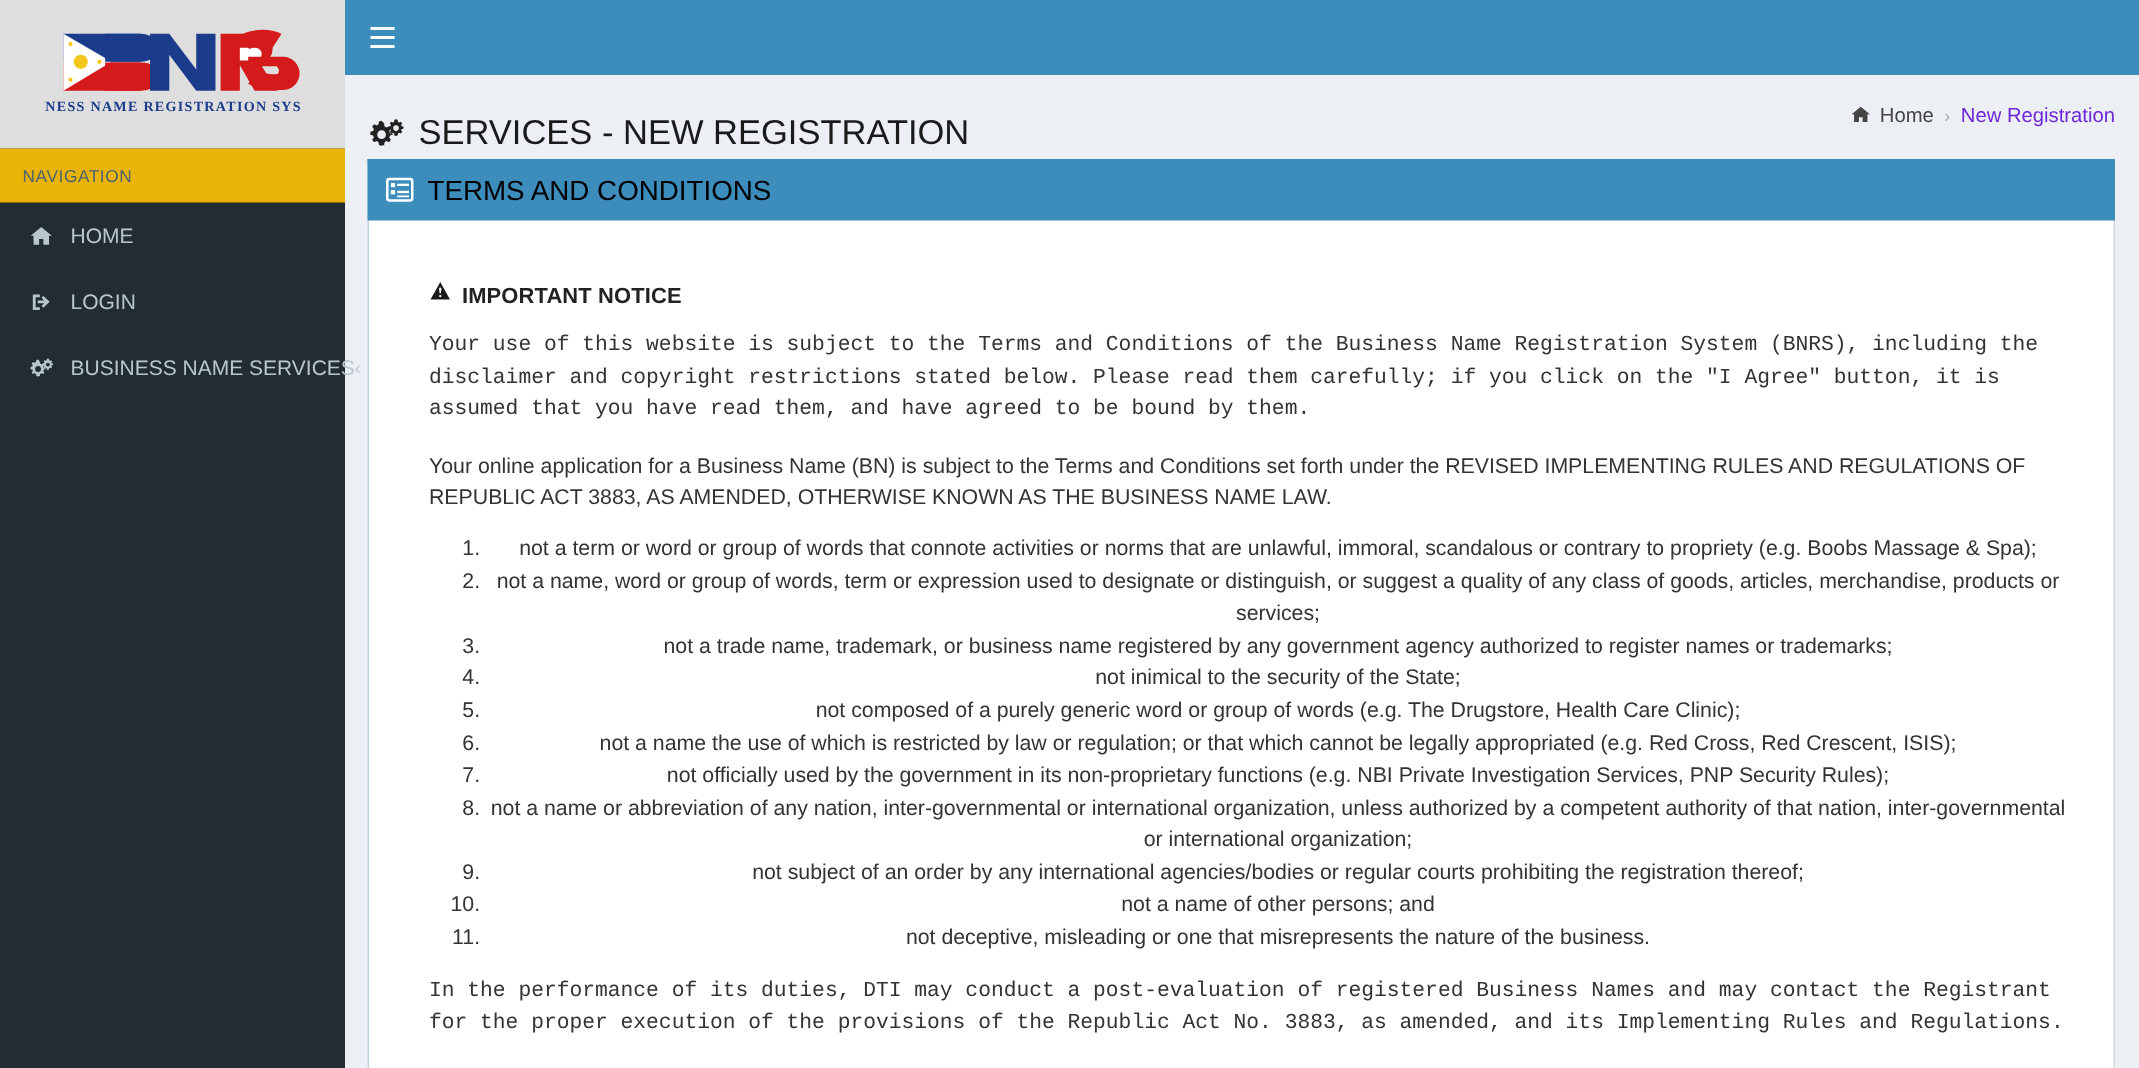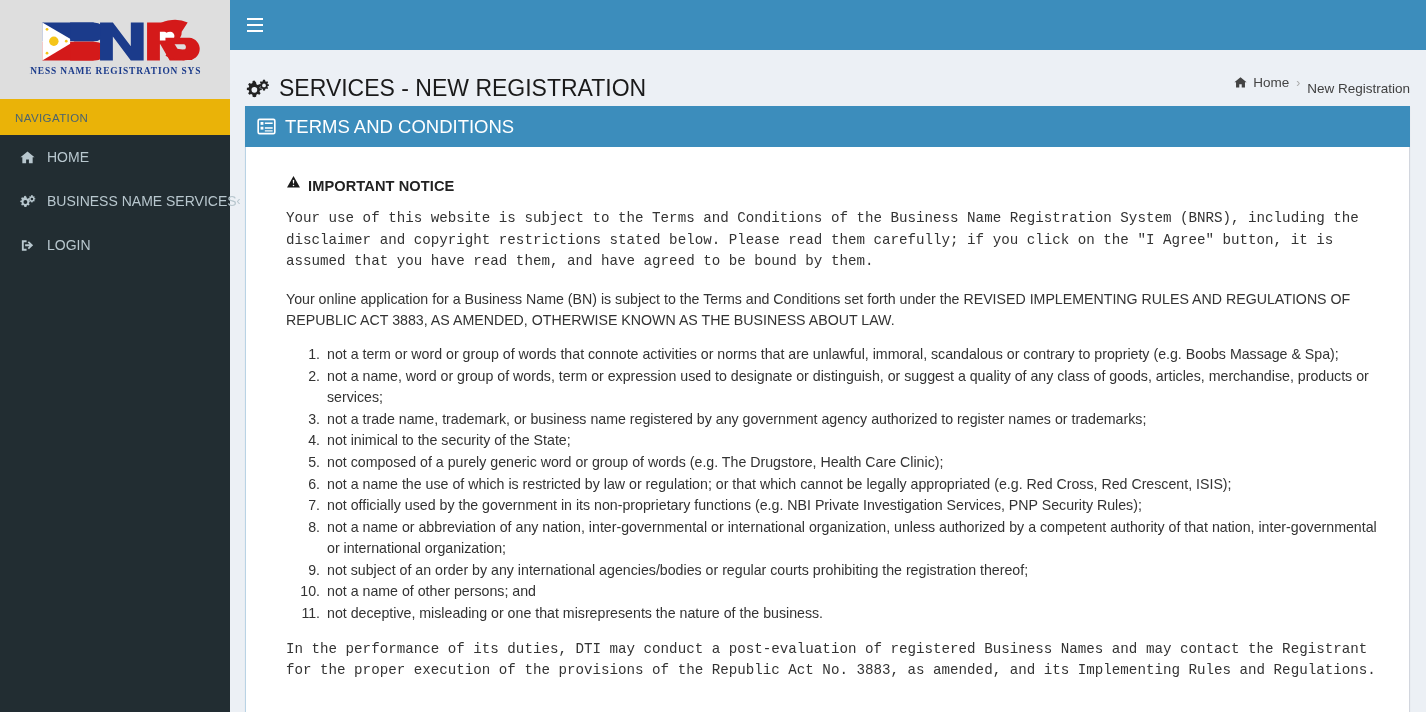--- a/index.html
+++ b/index.html
@@ -85,41 +85,41 @@
   .breadcrumb {
     position: absolute; right: 16px; top: 19px;
     font-size: 13.5px;
     color: #444;
     display: flex; align-items: center;
     white-space: nowrap;
   }
   .breadcrumb a { color: #444; text-decoration: none; display: inline-flex; align-items: center; }
   .breadcrumb .home-ico { margin-right: 6px; display: inline-flex; }
   .breadcrumb .sep { color: #aaa; margin: 0 7px; font-size: 12px; }
-  .breadcrumb .cur { color: #404040; margin-top: 12px; }
+  .breadcrumb .cur { color: #6d28d9; }
 
   
   .box {
     position: absolute; left: 245px; top: 106px;
     width: 1165px;
     height: 620px;
     background: #fff;
     border-top: 3px solid #3c8dbc;
     border-left: 1px solid #b9d3e5;
     border-right: 1px solid #d2d6de;
     box-shadow: 0 1px 1px rgba(0,0,0,.08);
   }
   .box-header {
     background: #3c8dbc;
-    color: #ffffff;
+    color: #000000;
     height: 41px;
     display: flex; align-items: center;
     padding: 0 12px;
     font-size: 18.5px;
-    margin: -3px -1px 0 -1px;
+    margin: -3px -1px 12px -1px;
   }
   .box-header .bh-ico { margin-right: 9px; display: inline-flex; }
   .box-body {
     padding: 28px 32px 10px 40px;
     font-size: 14.2px;
     line-height: 1.52;
     color: #333;
   }
 
   .sec-title {
@@ -131,20 +131,21 @@
     letter-spacing: .1px;
   }
   .sec-title .s-ico { margin-right: 7px; display: inline-flex; align-items: center; }
 
   .para { margin: 0 0 12px 0; }
   .para.tight { margin-bottom: 16px; font-family: Liberation Mono, monospace; }
 
   ol.rules {
     margin: 0 0 14px 0;
     padding-left: 38px;
+    text-align: center;
   }
   ol.rules li { padding-left: 3px; margin: 0; }
 </style>
 </head>
 <body>
 
 <div class="app">
 
   <aside class="sidebar">
 
@@ -183,39 +184,39 @@
       <span class="nav-ico">
         <svg width="15" height="15" viewBox="0 0 16 16" fill="currentColor">
             <path d="M8 1.5 0.5 7.6h2V14h4v-4h3v4h4V7.6h2L8 1.5z"></path>
           </svg>
       </span>
       <span class="nav-label">HOME</span>
     </div>
 
     <div class="nav-item">
       <span class="nav-ico">
+        <svg width="15" height="15" viewBox="0 0 16 16" fill="currentColor">
+            <path d="M7 2.5 2 2.5v11h5v-2H4v-7h3z"></path>
+            <path d="M9.5 3.5 8.2 4.8 10.1 6.7H5.5v2h4.6L8.2 10.6 9.5 11.9 14 7.7z"></path>
+          </svg>
+      </span>
+      <span class="nav-label">LOGIN</span>
+    </div>
+
+    <div class="nav-item">
+      <span class="nav-ico">
         <svg width="17" height="15" viewBox="0 0 20 16" fill="currentColor">
           <path d="M7.5 1.2 6.1 1.6l-.2 1.5-1 .6-1.4-.6-1 1.3 .9 1.2-.4 1.1-1.5.3v1.7l1.5.3.4 1.1-.9 1.2 1 1.3 1.4-.6 1 .6.2 1.5 1.4.4 1.4-.4.2-1.5 1-.6 1.4.6 1-1.3-.9-1.2.4-1.1 1.5-.3V8.1l-1.5-.3-.4-1.1.9-1.2-1-1.3-1.4.6-1-.6-.2-1.5z"></path>
           <circle cx="7.5" cy="8.6" r="2.3" fill="#222d32"></circle>
           <path d="M15.2 0.4 14.3.7l-.1 1-0.7.4-.9-.4-.7.9.6.8-.3.7-1 .2v1.1l1 .2.3.7-.6.8.7.9.9-.4.7.4.1 1 .9.3.9-.3.1-1 .7-.4.9.4.7-.9-.6-.8.3-.7 1-.2V4.3l-1-.2-.3-.7.6-.8-.7-.9-.9.4-.7-.4-.1-1z"></path>
           <circle cx="15.2" cy="5.1" r="1.5" fill="#222d32"></circle>
         </svg>
       </span>
       <span class="nav-label">BUSINESS NAME SERVICES</span>
       <span class="nav-caret">‹</span>
-    </div>
-
-    <div class="nav-item">
-      <span class="nav-ico">
-        <svg width="15" height="15" viewBox="0 0 16 16" fill="currentColor">
-            <path d="M7 2.5 2 2.5v11h5v-2H4v-7h3z"></path>
-            <path d="M9.5 3.5 8.2 4.8 10.1 6.7H5.5v2h4.6L8.2 10.6 9.5 11.9 14 7.7z"></path>
-          </svg>
-      </span>
-      <span class="nav-label">LOGIN</span>
     </div>
   </aside>
 
   <div class="topbar">
     <div class="ham">
       <i></i>
       <i></i>
       <i></i>
     </div>
   </div>
@@ -267,21 +268,21 @@
       <div class="sec-title">
         <span class="s-ico">
           <svg width="15" height="14" viewBox="0 0 16 16" fill="#1a1a1a">
               <path d="M8 1.2 0.6 14.4h14.8L8 1.2zm0 4.2c.5 0 .9.4.85.9l-.3 3.4h-1.1l-.3-3.4c-.05-.5.35-.9.85-.9zm0 5.6a.9.9 0 110 1.8.9.9 0 010-1.8z"></path>
             </svg>
         </span>
         <span>IMPORTANT NOTICE</span>
       </div>
       <p class="para tight">Your use of this website is subject to the Terms and Conditions of the Business Name Registration System (BNRS), including the disclaimer and copyright restrictions stated below. Please read them carefully; if you click on the "I Agree" button, it is assumed that you have read them, and have agreed to be bound by them.</p>
 
-      <p class="para">Your online application for a Business Name (BN) is subject to the Terms and Conditions set forth under the REVISED IMPLEMENTING RULES AND REGULATIONS OF REPUBLIC ACT 3883, AS AMENDED, OTHERWISE KNOWN AS THE BUSINESS ABOUT LAW.</p>
+      <p class="para">Your online application for a Business Name (BN) is subject to the Terms and Conditions set forth under the REVISED IMPLEMENTING RULES AND REGULATIONS OF REPUBLIC ACT 3883, AS AMENDED, OTHERWISE KNOWN AS THE BUSINESS NAME LAW.</p>
 
       <ol class="rules">
         <li>not a term or word or group of words that connote activities or norms that are unlawful, immoral, scandalous or contrary to propriety (e.g. Boobs Massage &amp; Spa);</li>
         <li>not a name, word or group of words, term or expression used to designate or distinguish, or suggest a quality of any class of goods, articles, merchandise, products or services;</li>
         <li>not a trade name, trademark, or business name registered by any government agency authorized to register names or trademarks;</li>
         <li>not inimical to the security of the State;</li>
         <li>not composed of a purely generic word or group of words (e.g. The Drugstore, Health Care Clinic);</li>
         <li>not a name the use of which is restricted by law or regulation; or that which cannot be legally appropriated (e.g. Red Cross, Red Crescent, ISIS);</li>
         <li>not officially used by the government in its non-proprietary functions (e.g. NBI Private Investigation Services, PNP Security Rules);</li>
         <li>not a name or abbreviation of any nation, inter-governmental or international organization, unless authorized by a competent authority of that nation, inter-governmental or international organization;</li>

